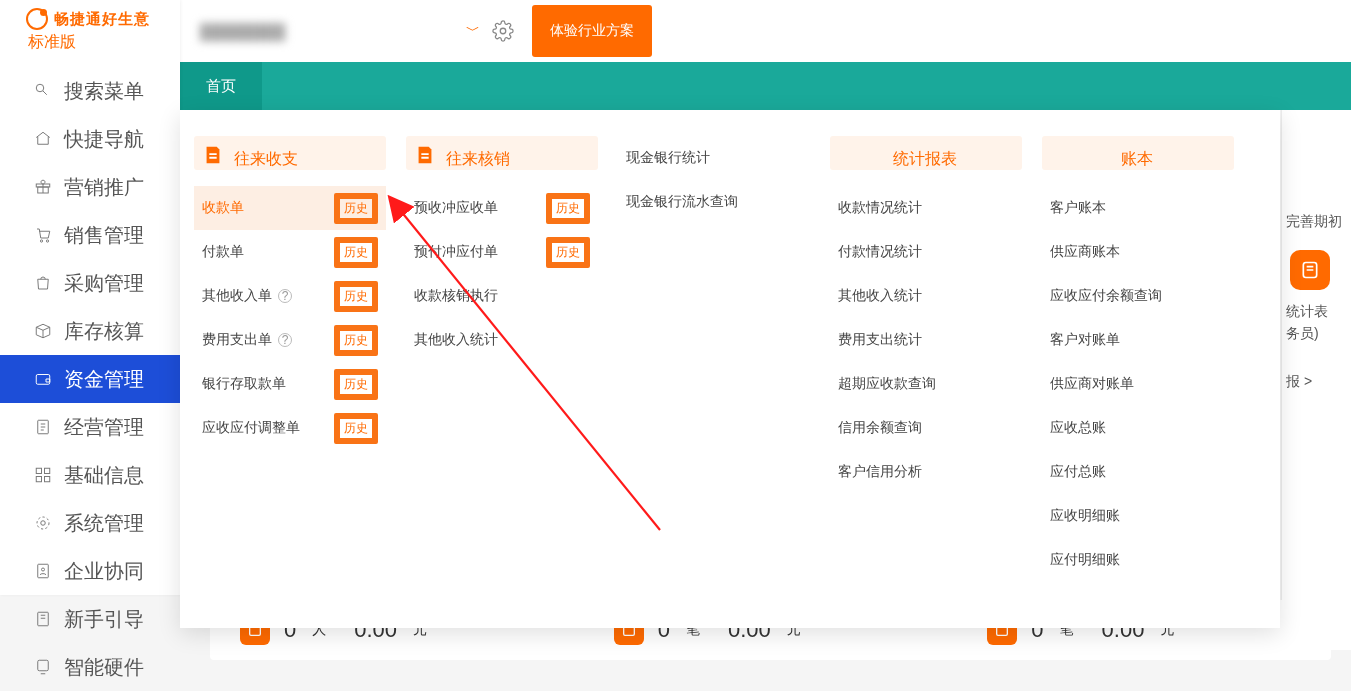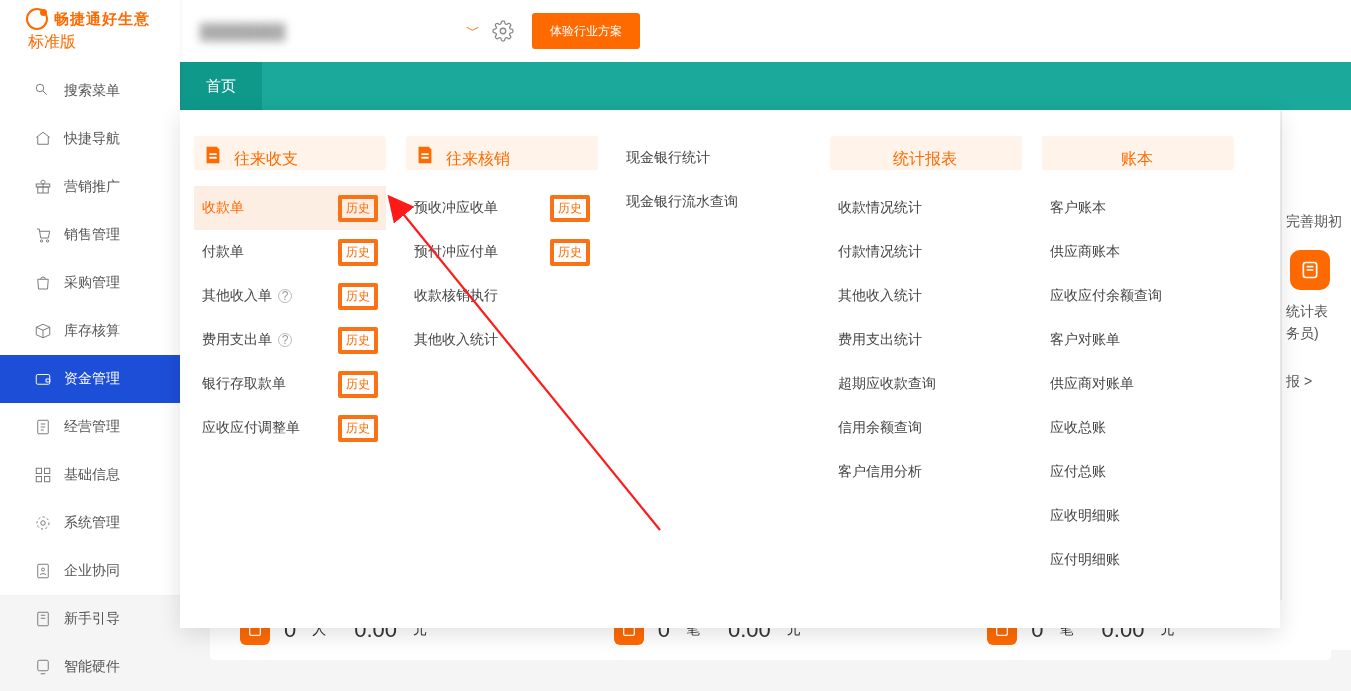--- a/index.html
+++ b/index.html
@@ -10,42 +10,42 @@
     .logo-mark { width:22px; height:22px; border:2.5px solid #ff6a00; border-radius:50%; position:relative; }
     .logo-mark::after { content:""; position:absolute; width:7px; height:7px; background:#ff6a00; border-radius:50%; right:-1px; top:-1px; }
     .logo-text { color:#ff6a00; font-weight:700; font-size:15px; letter-spacing:1px; }
     .logo-sub { color:#ff6a00; font-size:16px; margin-top:2px; margin-left:2px; }
     .nav { padding-top:10px; }
     .nav-item { display:flex; align-items:center; gap:12px; padding:0 0 0 34px; height:48px; color:#555; cursor:pointer; }
     .nav-item.active { background:#1d4ed8; color:#fff; }
     .nav-icon { width:18px; height:18px; display:inline-flex; align-items:center; justify-content:center; }
     .nav-icon svg { width:18px; height:18px; stroke:#777; fill:none; stroke-width:1.3; }
     .nav-item.active .nav-icon svg { stroke:#fff; }
-    .nav-label { font-size:14px; }
+    .nav-label { font-size:20px; }
 
     .topbar { position:absolute; left:180px; top:0; right:0; height:62px; background:#fff; display:flex; align-items:center; padding:0 20px; z-index:5; }
     .company-name { display:flex; align-items:center; gap:14px; color:#aaa; font-size:15px; min-width:260px; filter:blur(4px); }
     .dd { color:#ff6a00; font-size:14px; margin-left:6px; margin-right:12px; cursor:pointer; }
     .gear { width:22px; height:22px; color:#888; margin-right:18px; cursor:pointer; }
-    .cta-btn { background:#ff6a00; color:#fff; border:none; height:36px; padding:0 18px; border-radius:3px; font-size:12px; cursor:pointer; }
+    .cta-btn { background:#ff6a00; color:#fff; border:none; height:52px; padding:0 18px; border-radius:3px; font-size:14px; cursor:pointer; }
 
     .tabbar { position:absolute; left:180px; top:62px; right:0; height:48px; background:#1aa99a; display:flex; align-items:stretch; z-index:4; }
     .tab { padding:0 26px; display:flex; align-items:center; color:#fff; font-size:15px; background:#0f998a; cursor:pointer; }
 
     .mega-panel { position:absolute; left:180px; top:110px; width:1100px; background:#fff; box-shadow:0 6px 22px rgba(0,0,0,.12); padding:26px 4px 46px 4px; z-index:30; display:flex; }
     .mcol { width:212px; padding:0 10px; }
     .mcol:nth-child(3){ width:212px; }
     .mcol-head { height:34px; border-radius:3px; background:#fff3ea; color:#ff6a00; font-size:16px; display:flex; align-items:flex-end; gap:10px; padding:0 10px 0 8px; margin-bottom:16px; }
     .mcol-head.center { justify-content:center; }
     .mcol-head svg { width:22px; height:22px; fill:#ff6a00; }
     .mrow { height:44px; display:flex; align-items:center; justify-content:space-between; padding:0 8px; cursor:pointer; font-size:14px; color:#444; }
     .mrow.sel { background:#fdeee3; color:#ff6a00; }
     .mrow .rt { display:flex; align-items:center; gap:4px; }
     .qm { font-size:12px; color:#999; border:1px solid #bbb; border-radius:50%; width:14px; height:14px; display:inline-flex; align-items:center; justify-content:center; margin-left:2px; }
-    .hist-badge { border:4px solid #f97316; color:#ff6a00; font-size:12px; padding:1px 4px; border-radius:2px; cursor:pointer;text-align:right; }
+    .hist-badge { border:6px solid #f97316; color:#ff6a00; font-size:12px; padding:1px 4px; border-radius:2px; cursor:pointer;text-align:right; }
 
     
     .edge { position:absolute; right:0; top:110px; width:70px; height:540px; color:#555; font-size:14px; z-index:2; background:#fff; padding-top:100px; padding-left:4px; border-left:1px solid #eee; }
     .edge .o-chip { background:#ff6a00; color:#fff; width:40px; height:40px; border-radius:10px; display:flex; align-items:center; justify-content:center; margin:18px 0 10px 4px; }
     .edge .lbl { line-height:22px; white-space:nowrap; }
     .edge .more { margin-top:26px; }
     .bottom-row { position:absolute; left:210px; right:20px; top:600px; height:60px; background:#fff; display:flex; align-items:center; z-index:2; border-radius:4px; }
     .bslot { flex:1; display:flex; align-items:center; gap:14px; padding-left:30px; }
     .bslot .sq { width:30px; height:30px; background:#ff6a00; border-radius:6px; display:flex; align-items:center; justify-content:center; color:#fff; }
     .bslot .big { font-size:22px; color:#333; }

